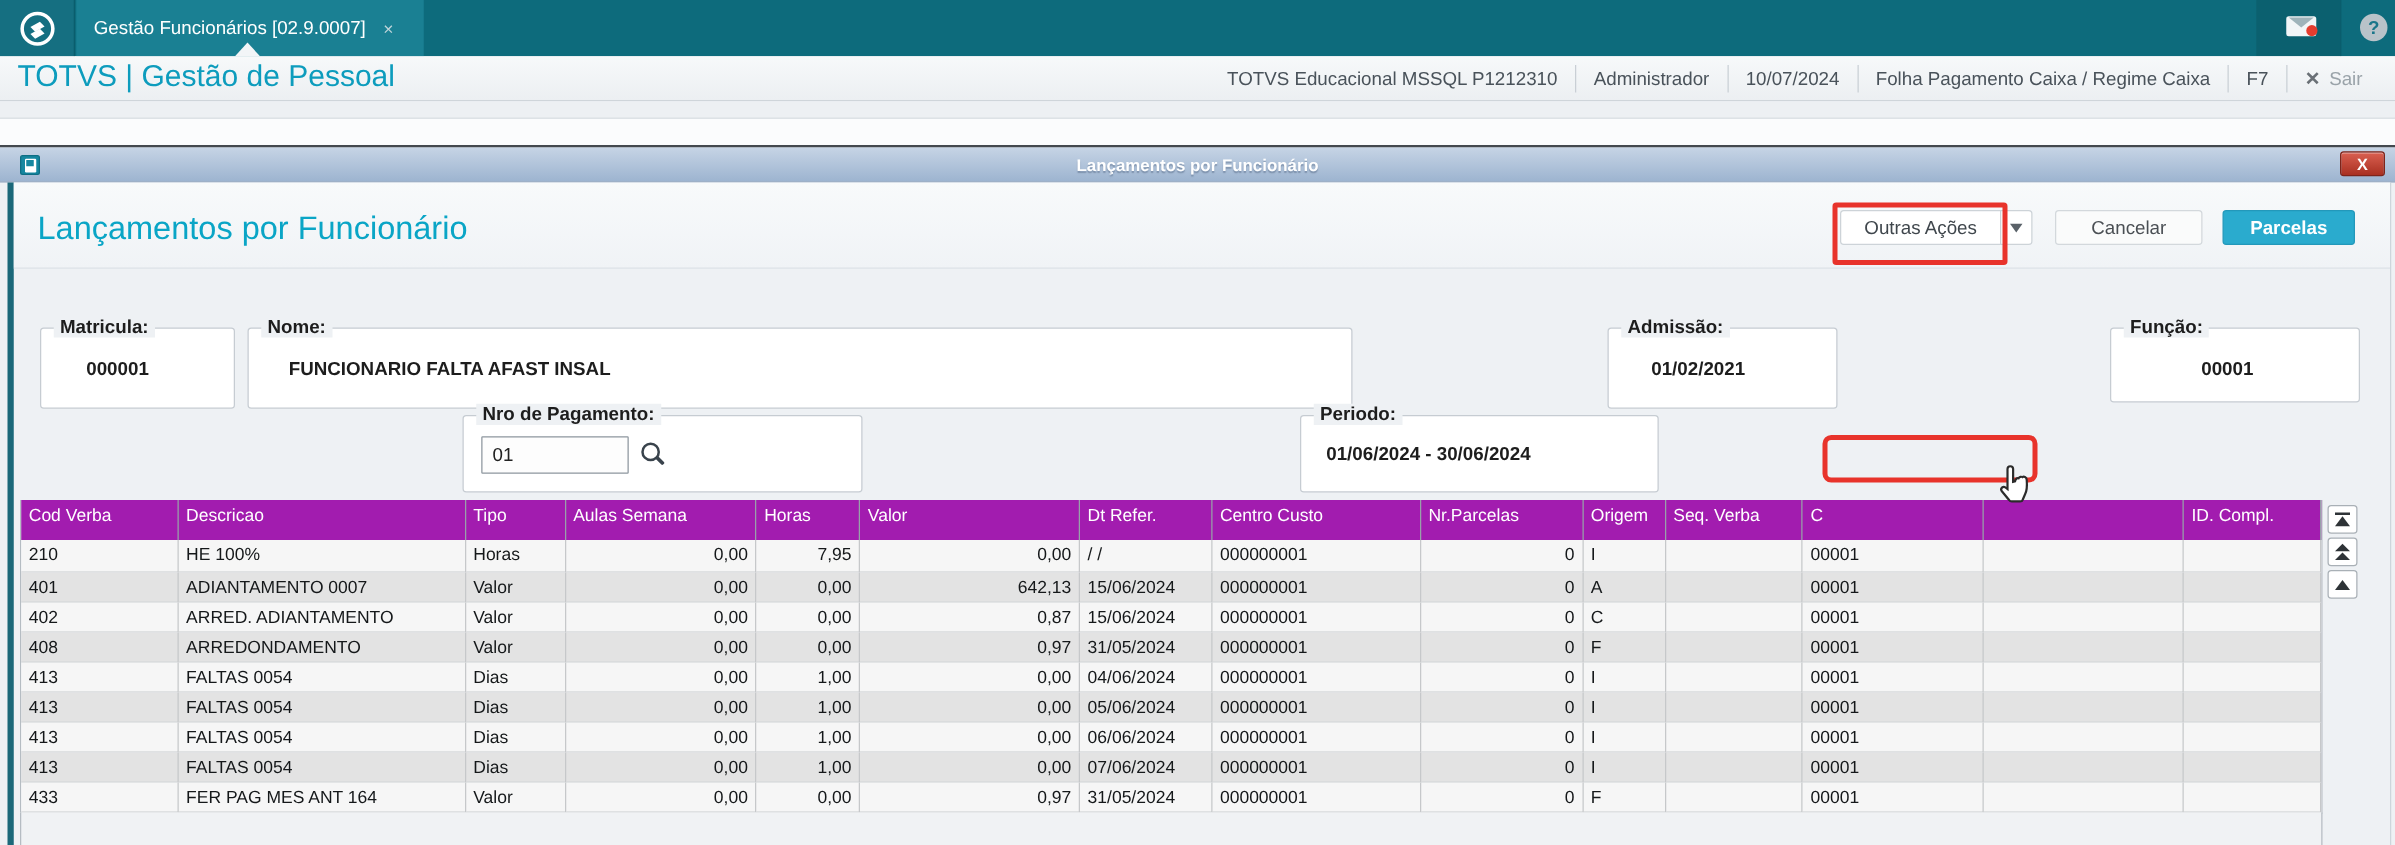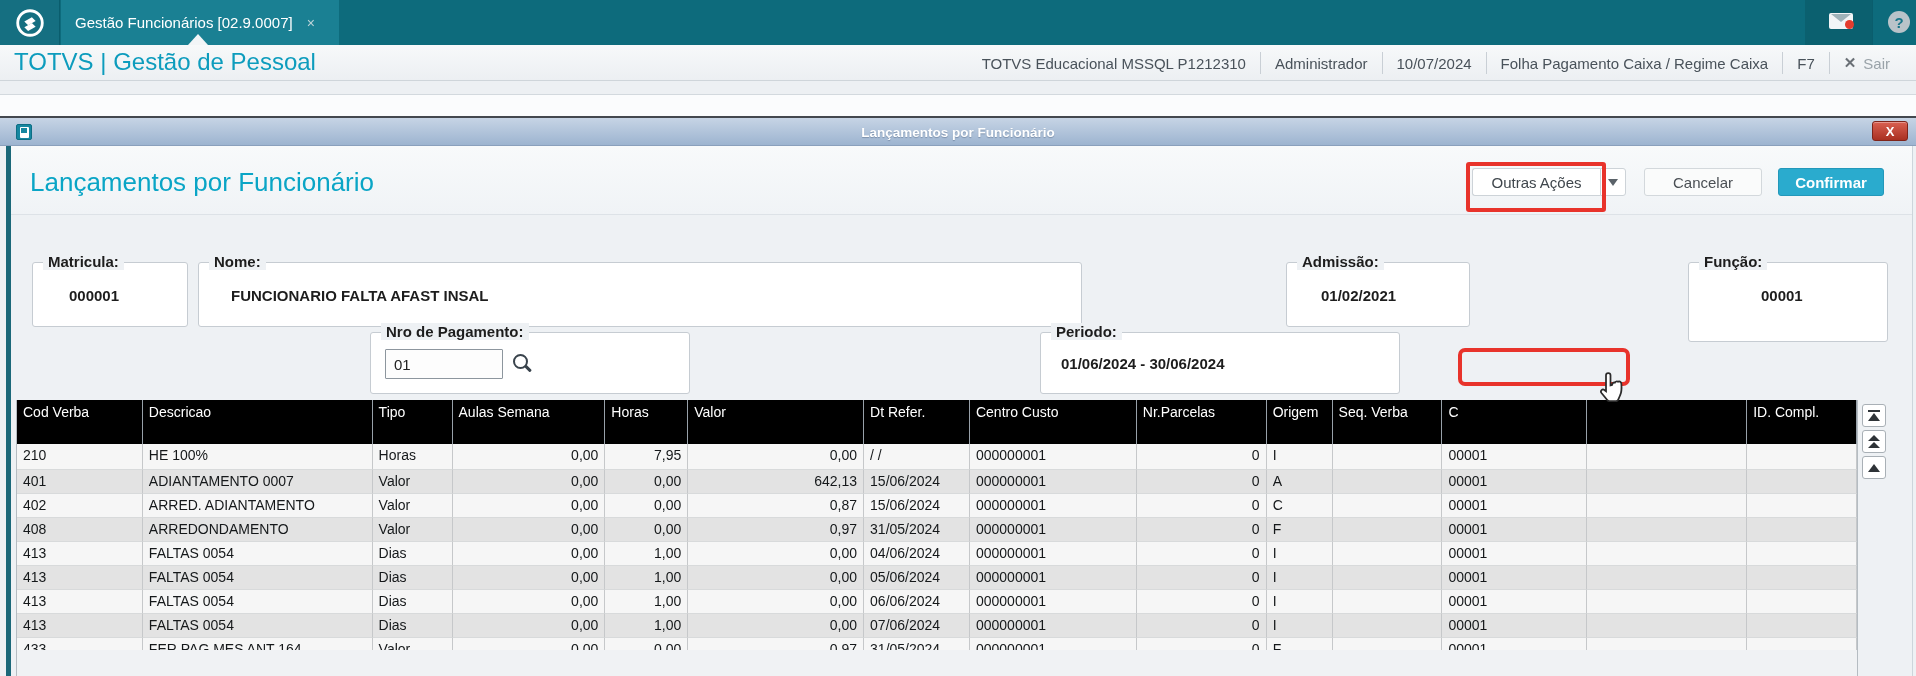--- a/index.html
+++ b/index.html
@@ -62,21 +62,21 @@
   .fbox .fvalue{position:absolute;font-size:15px;font-weight:bold;color:#1d1d1d;white-space:nowrap;}
   .finput{position:absolute;height:30px;background:#fdfdfd;border:1px solid #8d969e;font-size:15px;color:#222;padding:0 8px;border-radius:1px;}
   .magnifier{position:absolute;width:22px;height:22px;cursor:pointer;}
   .magnifier:before{content:"";position:absolute;left:2px;top:1px;width:11px;height:11px;border:2.5px solid #39434c;border-radius:50%;}
   .magnifier:after{content:"";position:absolute;left:13px;top:14px;width:8px;height:3px;background:#39434c;transform:rotate(45deg);border-radius:1px;}
   .mag-focus{outline:1px dotted #666;outline-offset:2px;}
 
   
   .grid{position:absolute;left:16px;top:400px;width:1842px;border:1px solid #b5bcc2;border-top:none;}
   .grow{display:flex;width:1840px;}
-  .ghead{height:44px;background:#000000;}
+  .ghead{height:32px;background:#a21caf;}
   .ghead .gcell{color:#fff;border-right:1px solid #98a1a9;padding:4px 6px 0 6px;font-size:14px;overflow:hidden;white-space:nowrap;}
   .gbody .grow{height:24px;}
   .grow-first{height:26px !important;}
   .gbody .gcell{font-size:14px;color:#15181a;padding:3px 6px 0 6px;border-right:1px solid #c6c8ca;border-bottom:1px solid #d8dadb;overflow:hidden;white-space:nowrap;}
   .row-odd{background:#f6f6f6;}
   .row-even{background:#e3e3e3;}
   .gcell.alr{text-align:right;}
   .grid-tail{position:absolute;left:16px;top:650px;width:1842px;height:26px;background:#f0f2f4;border-left:1px solid #b5bcc2;border-right:1px solid #b5bcc2;}
 
   
@@ -151,46 +151,46 @@
   <div class="dlg-rightline"></div>
 
   <div class="hdr-strip"></div>
   <div class="dlg-heading">Lançamentos por Funcionário</div>
 
   <div class="btn btn-other">Outras Ações</div>
   <div class="btn btn-other-arrow">
       <span class="tri"></span>
     </div>
   <div class="btn btn-cancel">Cancelar</div>
-  <div class="btn btn-confirm">Confirmar</div>
+  <div class="btn btn-confirm">Parcelas</div>
   <div class="annotation ann-outras"></div>
 
   <div class="fbox" style="left:32px;top:262px;width:156px;height:65px;">
     <span class="flabel">Matricula:</span>
     <span class="fvalue" style="left:36px;top:24px;">000001</span>
   </div>
   <div class="fbox" style="left:198px;top:262px;width:884px;height:65px;">
     <span class="flabel">Nome:</span>
     <span class="fvalue" style="left:32px;top:24px;">FUNCIONARIO FALTA AFAST INSAL</span>
   </div>
   <div class="fbox" style="left:1286px;top:262px;width:184px;height:65px;">
     <span class="flabel">Admissão:</span>
     <span class="fvalue" style="left:34px;top:24px;">01/02/2021</span>
   </div>
-  <div class="fbox" style="left:1688px;top:262px;width:200px;height:80px;">
+  <div class="fbox" style="left:1688px;top:262px;width:200px;height:60px;">
     <span class="flabel">Função:</span>
     <span class="fvalue" style="left:72px;top:24px;">00001</span>
   </div>
 
   <div class="fbox" style="left:370px;top:332px;width:320px;height:62px;">
     <span class="flabel">Nro de Pagamento:</span>
     <input class="finput" style="left: 14px; top: 16px; width: 118px;" value="01">
     <span class="magnifier" style="left:140px;top:20px;"></span>
   </div>
-  <div class="fbox" style="left:1040px;top:332px;width:360px;height:62px;">
+  <div class="fbox" style="left:1040px;top:332px;width:287px;height:62px;">
     <span class="flabel">Periodo:</span>
     <span class="fvalue" style="left:20px;top:22px;">01/06/2024 - 30/06/2024</span>
   </div>
 
   <div class="grid">
     <div class="grow ghead" id="gridHead">
         <div class="gcell" style="width: 126px;">Cod Verba</div>
         <div class="gcell" style="width: 230px;">Descricao</div>
         <div class="gcell" style="width: 80px;">Tipo</div>
         <div class="gcell" style="width: 153px;">Aulas Semana</div>

